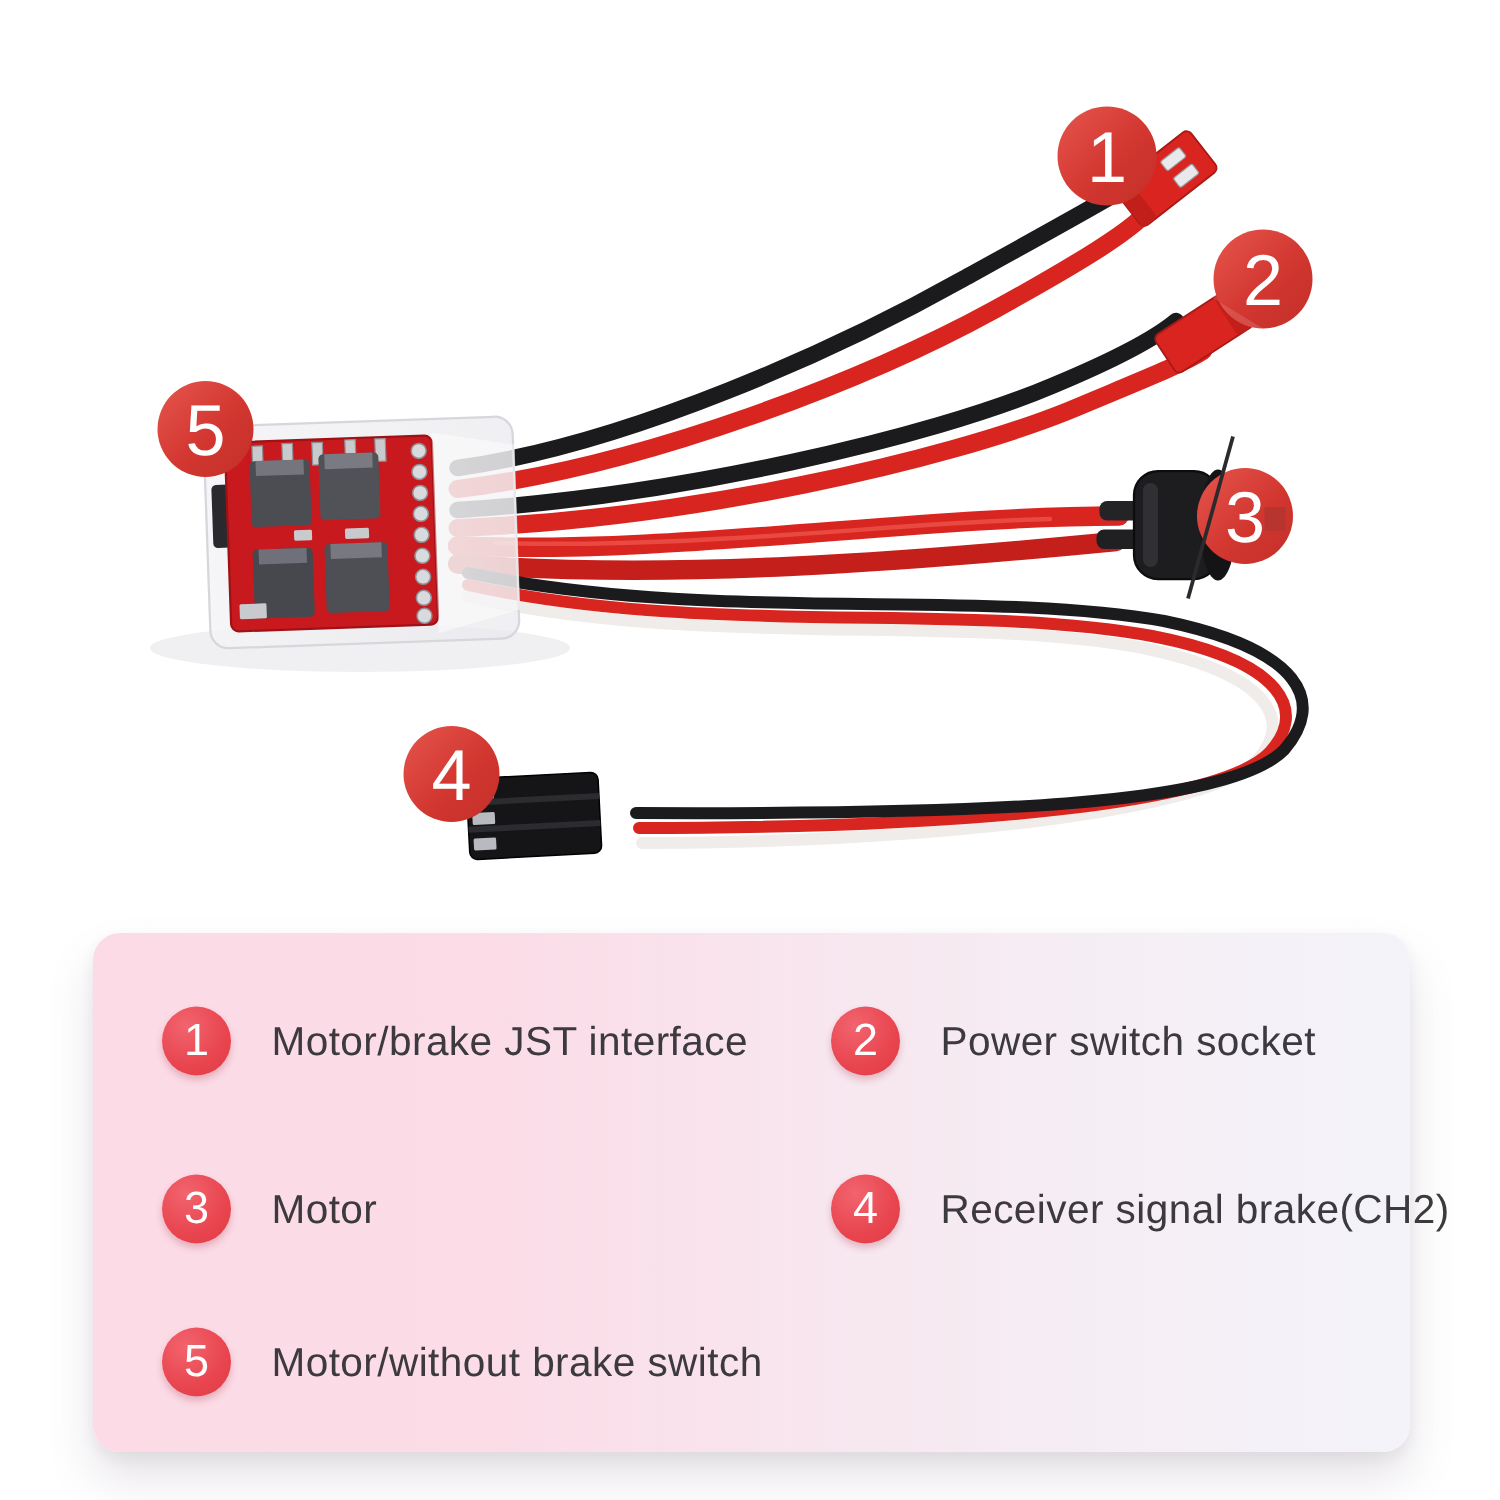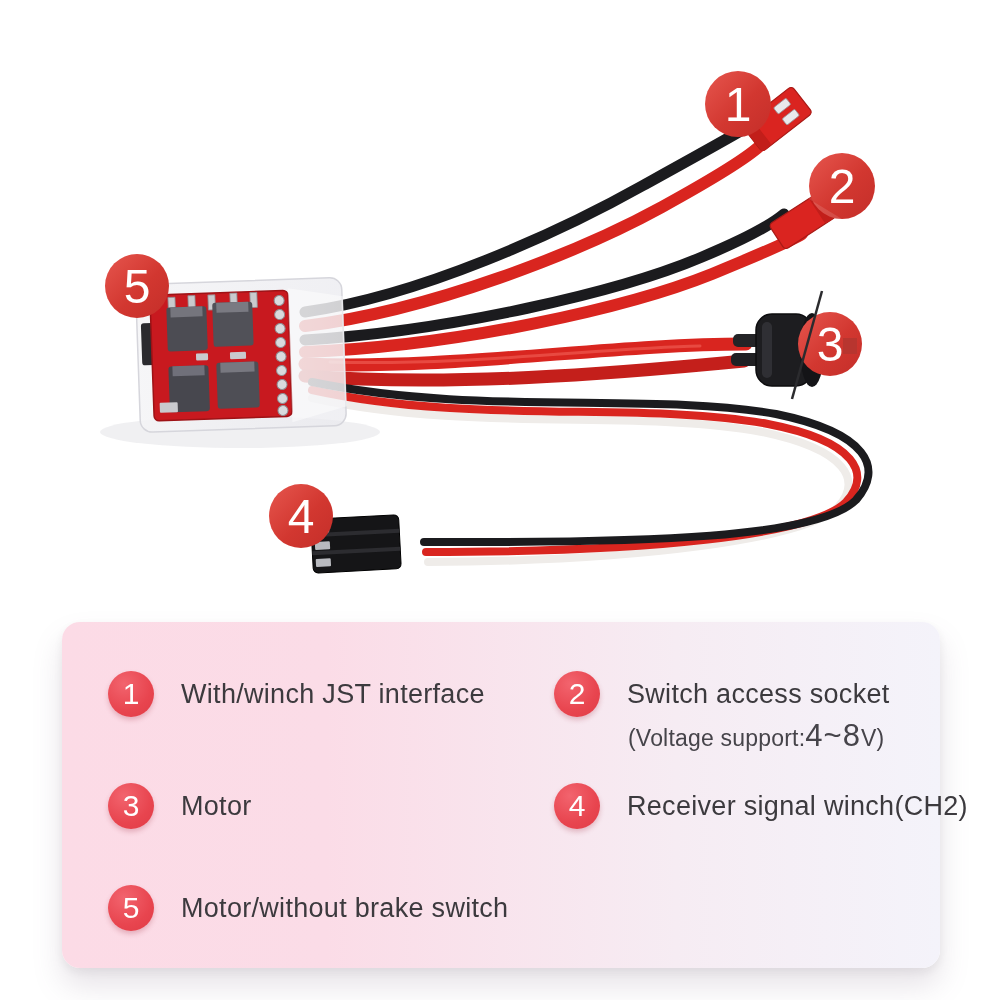--- a/index.html
+++ b/index.html
@@ -188,42 +188,37 @@
       </g>
     </g>
 
     <path d="M822,291 L792,399" stroke="#2b2b2e" stroke-width="2.5" fill="none"></path>
   </svg>
 
   <div class="legend-panel">
 
     <div class="legend-item item-1">
       <span class="legend-badge">1</span>
-      <span class="legend-label">With/winch JST interface</span>
+      <span class="legend-label">Motor/brake JST interface</span>
     </div>
 
     <div class="legend-item item-2">
       <span class="legend-badge">2</span>
-      <span class="legend-label">Switch access socket</span>
-    </div>
-
-    <div class="legend-note note-2">
-      <span class="note-prefix">(Voltage support: </span>
-      <span class="note-value">4~8</span>
-      <span class="note-suffix">V)</span>
-    </div>
+      <span class="legend-label">Power switch socket</span>
+    </div>
+
 
     <div class="legend-item item-3">
       <span class="legend-badge">3</span>
       <span class="legend-label">Motor</span>
     </div>
 
     <div class="legend-item item-4">
       <span class="legend-badge">4</span>
-      <span class="legend-label">Receiver signal winch(CH2)</span>
+      <span class="legend-label">Receiver signal brake(CH2)</span>
     </div>
 
     <div class="legend-item item-5">
       <span class="legend-badge">5</span>
       <span class="legend-label">Motor/without brake switch</span>
     </div>
 
   </div>
 </div>
 

